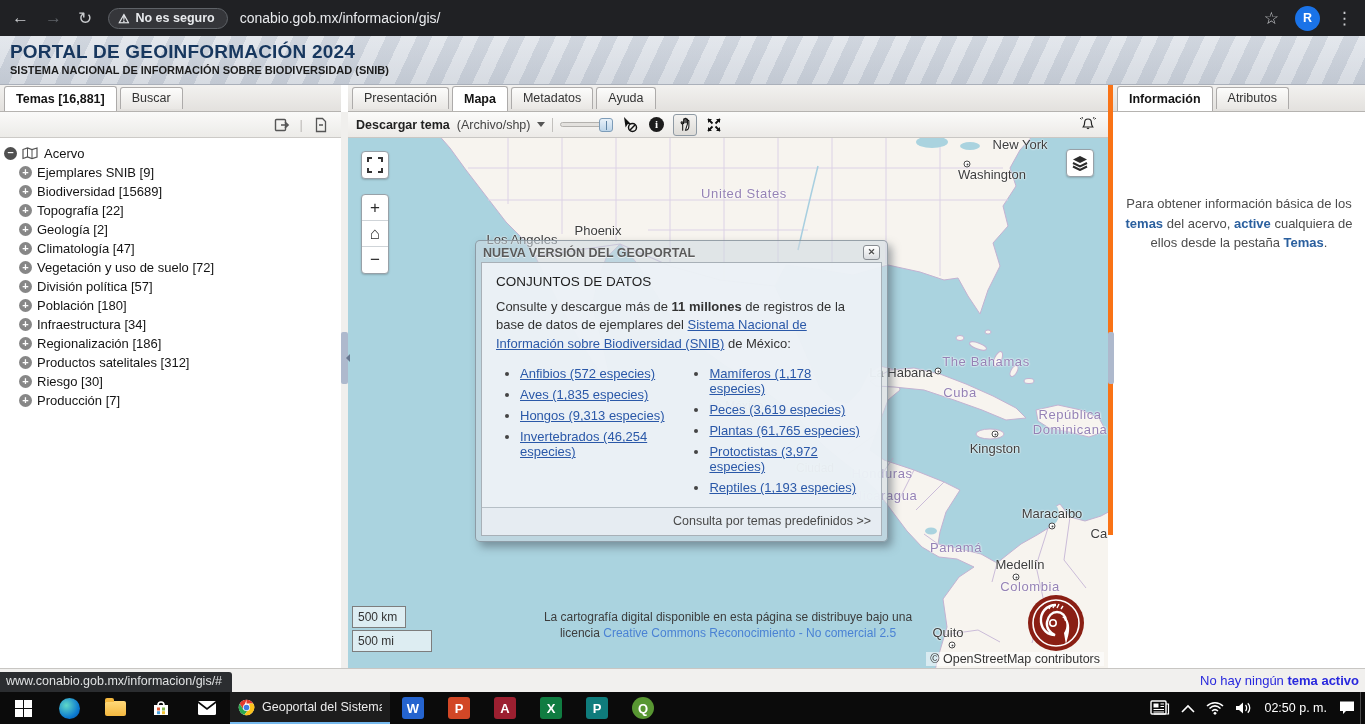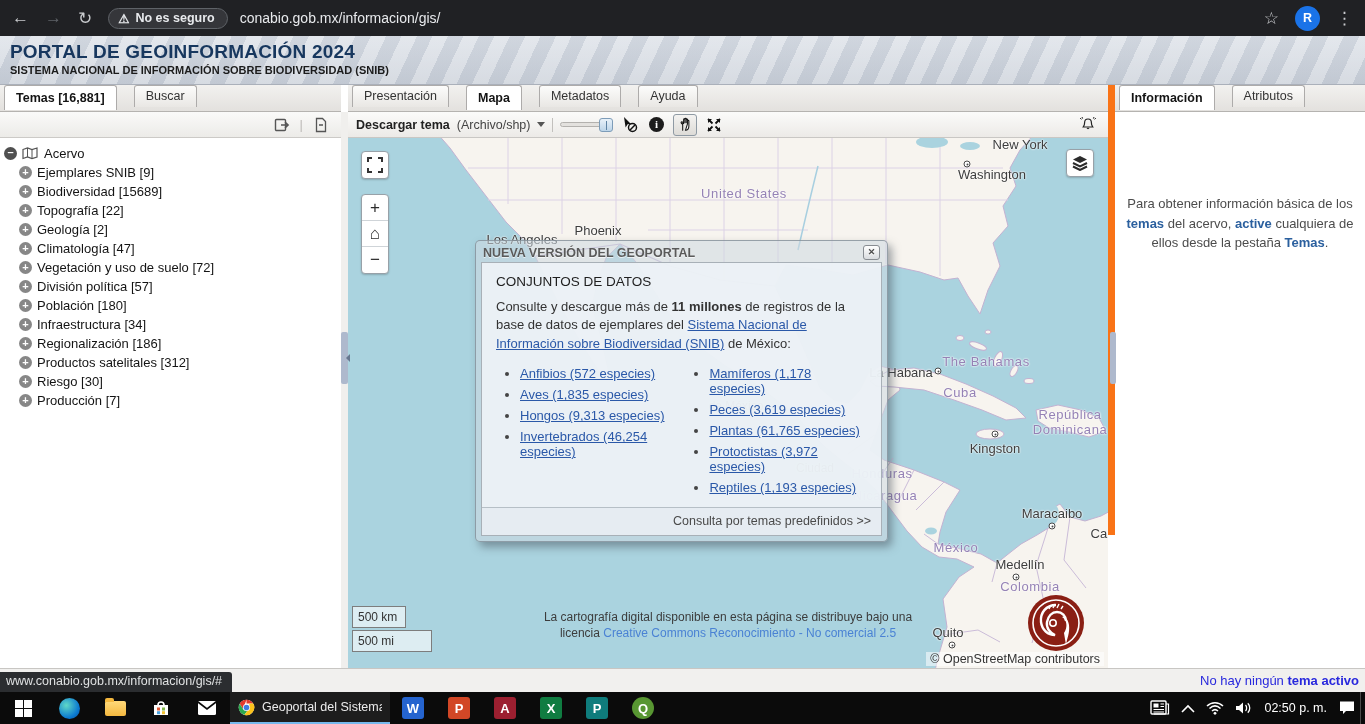--- a/index.html
+++ b/index.html
@@ -22,21 +22,21 @@
   .pg-header { position:absolute; left:0; top:36px; width:100%; height:49px;
                background:linear-gradient(#dbe0e7,#c9cfd8);
                background-image:repeating-linear-gradient(115deg, rgba(255,255,255,0.25) 0 14px, rgba(160,170,185,0.18) 14px 28px),
                                 linear-gradient(#dbe0e7,#c9cfd8);
                padding:5px 0 0 10px; border-bottom:1px solid #aab0ba; }
   .pg-title { font-size:19px; font-weight:bold; color:#17375e; letter-spacing:0.2px; }
   .pg-sub { font-size:11px; font-weight:bold; color:#1c1c1c; margin-top:1px; }
 
   
   .tabs { height:27px; background:linear-gradient(#f2f1ef,#e3e1de); border-bottom:1px solid #b5b3b0;
-          display:flex; align-items:flex-start; padding-left:4px; gap:17px; }
+          display:flex; align-items:center; padding-left:4px; gap:3px; }
   .tab { border:1px solid #adabaa; border-bottom:none; border-radius:3px 3px 0 0; height:22px; line-height:21px;
          padding:0 11px; font-size:12.5px; color:#333; background:linear-gradient(#fcfcfb,#e9e7e4); cursor:pointer; white-space:nowrap; }
   .tab.active { background:#fff; font-weight:bold; height:25px; line-height:24px; color:#141414; }
 
   
   .left-panel { position:absolute; left:0; top:85px; width:341px; height:583px; background:#fff; }
   .lp-toolbar { height:26px; background:linear-gradient(#fafaf9,#ecebe8); border-bottom:1px solid #cccac7;
                 display:flex; align-items:center; justify-content:flex-end; gap:8px; padding-right:10px; }
   .sep { color:#bdbbb8; font-size:13px; }
   .tree { padding:6px 0 0 4px; font-size:13px; color:#141414; }
@@ -110,21 +110,21 @@
   .dlg-text { line-height:1.42; }
   .dlg-text a, .dlg-list a { color:#2a58a8; text-decoration:underline; }
   .dlg-cols { display:flex; margin-top:13px; }
   .dlg-list { list-style:disc; padding-left:24px; color:#444; }
   .dlg-list li { margin-bottom:6px; }
   .dlg-list.left { width:200px; }
   .dlg-footer { border-top:1px solid #b6bfc6; margin:6px -14px 0; padding:6px 10px 7px;
                 background:rgba(226,233,238,0.55); text-align:right; font-size:12.5px; color:#4a4a4a; cursor:pointer; }
 
   
-  .right-panel { position:absolute; left:1108px; top:85px; width:257px; height:450px; background:#fff; border-left:7px solid #f97316; }
+  .right-panel { position:absolute; left:1108px; top:85px; width:257px; height:450px; background:#fff; border-left:5px solid #f97316; }
   .rsplit { position:absolute; left:-5px; top:247px; width:6px; height:52px; background:#aeb9cd; border-radius:2px; z-index:6; }
   .rp-text { margin:82px 6px 0; text-align:center; font-size:13px; color:#4c4c4c; line-height:1.5; }
   .rp-text b { color:#2a5f9e; }
 
   
   .pg-footer { position:absolute; left:0; top:668px; width:100%; height:24px; background:#f1f0ee; border-top:1px solid #c8c6c3; }
   .status-tip { position:absolute; left:0; bottom:0; height:20px; background:#2b2d30; color:#e0e2e3;
                 font-size:12.5px; line-height:19px; padding:0 10px 0 6px; border-top-right-radius:3px; }
   .status-right { position:absolute; right:6px; top:0; height:23px; line-height:23px; font-size:13px; color:#2828dd; }
   .status-right b { font-weight:bold; }
@@ -350,21 +350,21 @@
       <span class="mlabel country" style="left:722px; top:291px;">Dominicana</span>
       <span class="mdot" style="left:647px; top:296px;"></span>
       <span class="mlabel" style="left:647px; top:310px;">Kingston</span>
       <span class="mlabel country" style="left:534px; top:335px;">Honduras</span>
       <span class="mlabel country" style="left:537px; top:357px;">Nicaragua</span>
       <span class="mlabel small" style="left:467px; top:330px;">Ciudad</span>
       <span class="mlabel small" style="left:390px; top:252px;">Ciudad</span>
       <span class="mlabel small" style="left:388px; top:268px;">de México</span>
       <span class="mlabel" style="left:704px; top:375px;">Maracaibo</span>
       <span class="mdot" style="left:704px; top:388px;"></span>
-      <span class="mlabel country" style="left:608px; top:409px;">México</span>
+      <span class="mlabel country" style="left:608px; top:409px;">Panamá</span>
       <span class="mlabel" style="left:672px; top:426px;">Medellín</span>
       <span class="mdot" style="left:668px; top:439px;"></span>
       <span class="mlabel" style="left:753px; top:395px;">Car</span>
       <span class="mlabel country" style="left:682px; top:448px;">Colombia</span>
       <span class="mlabel" style="left:600px; top:494px;">Quito</span>
       <span class="mdot" style="left:604px; top:507px;"></span>
 
       <div class="map-btn" style="left:13px; top:13px;">
         <svg width="16" height="16" viewBox="0 0 16 16">
             <path d="M1 5 V1 H5 M11 1 H15 V5 M15 11 V15 H11 M5 15 H1 V11" fill="none" stroke="#333" stroke-width="2"></path>

